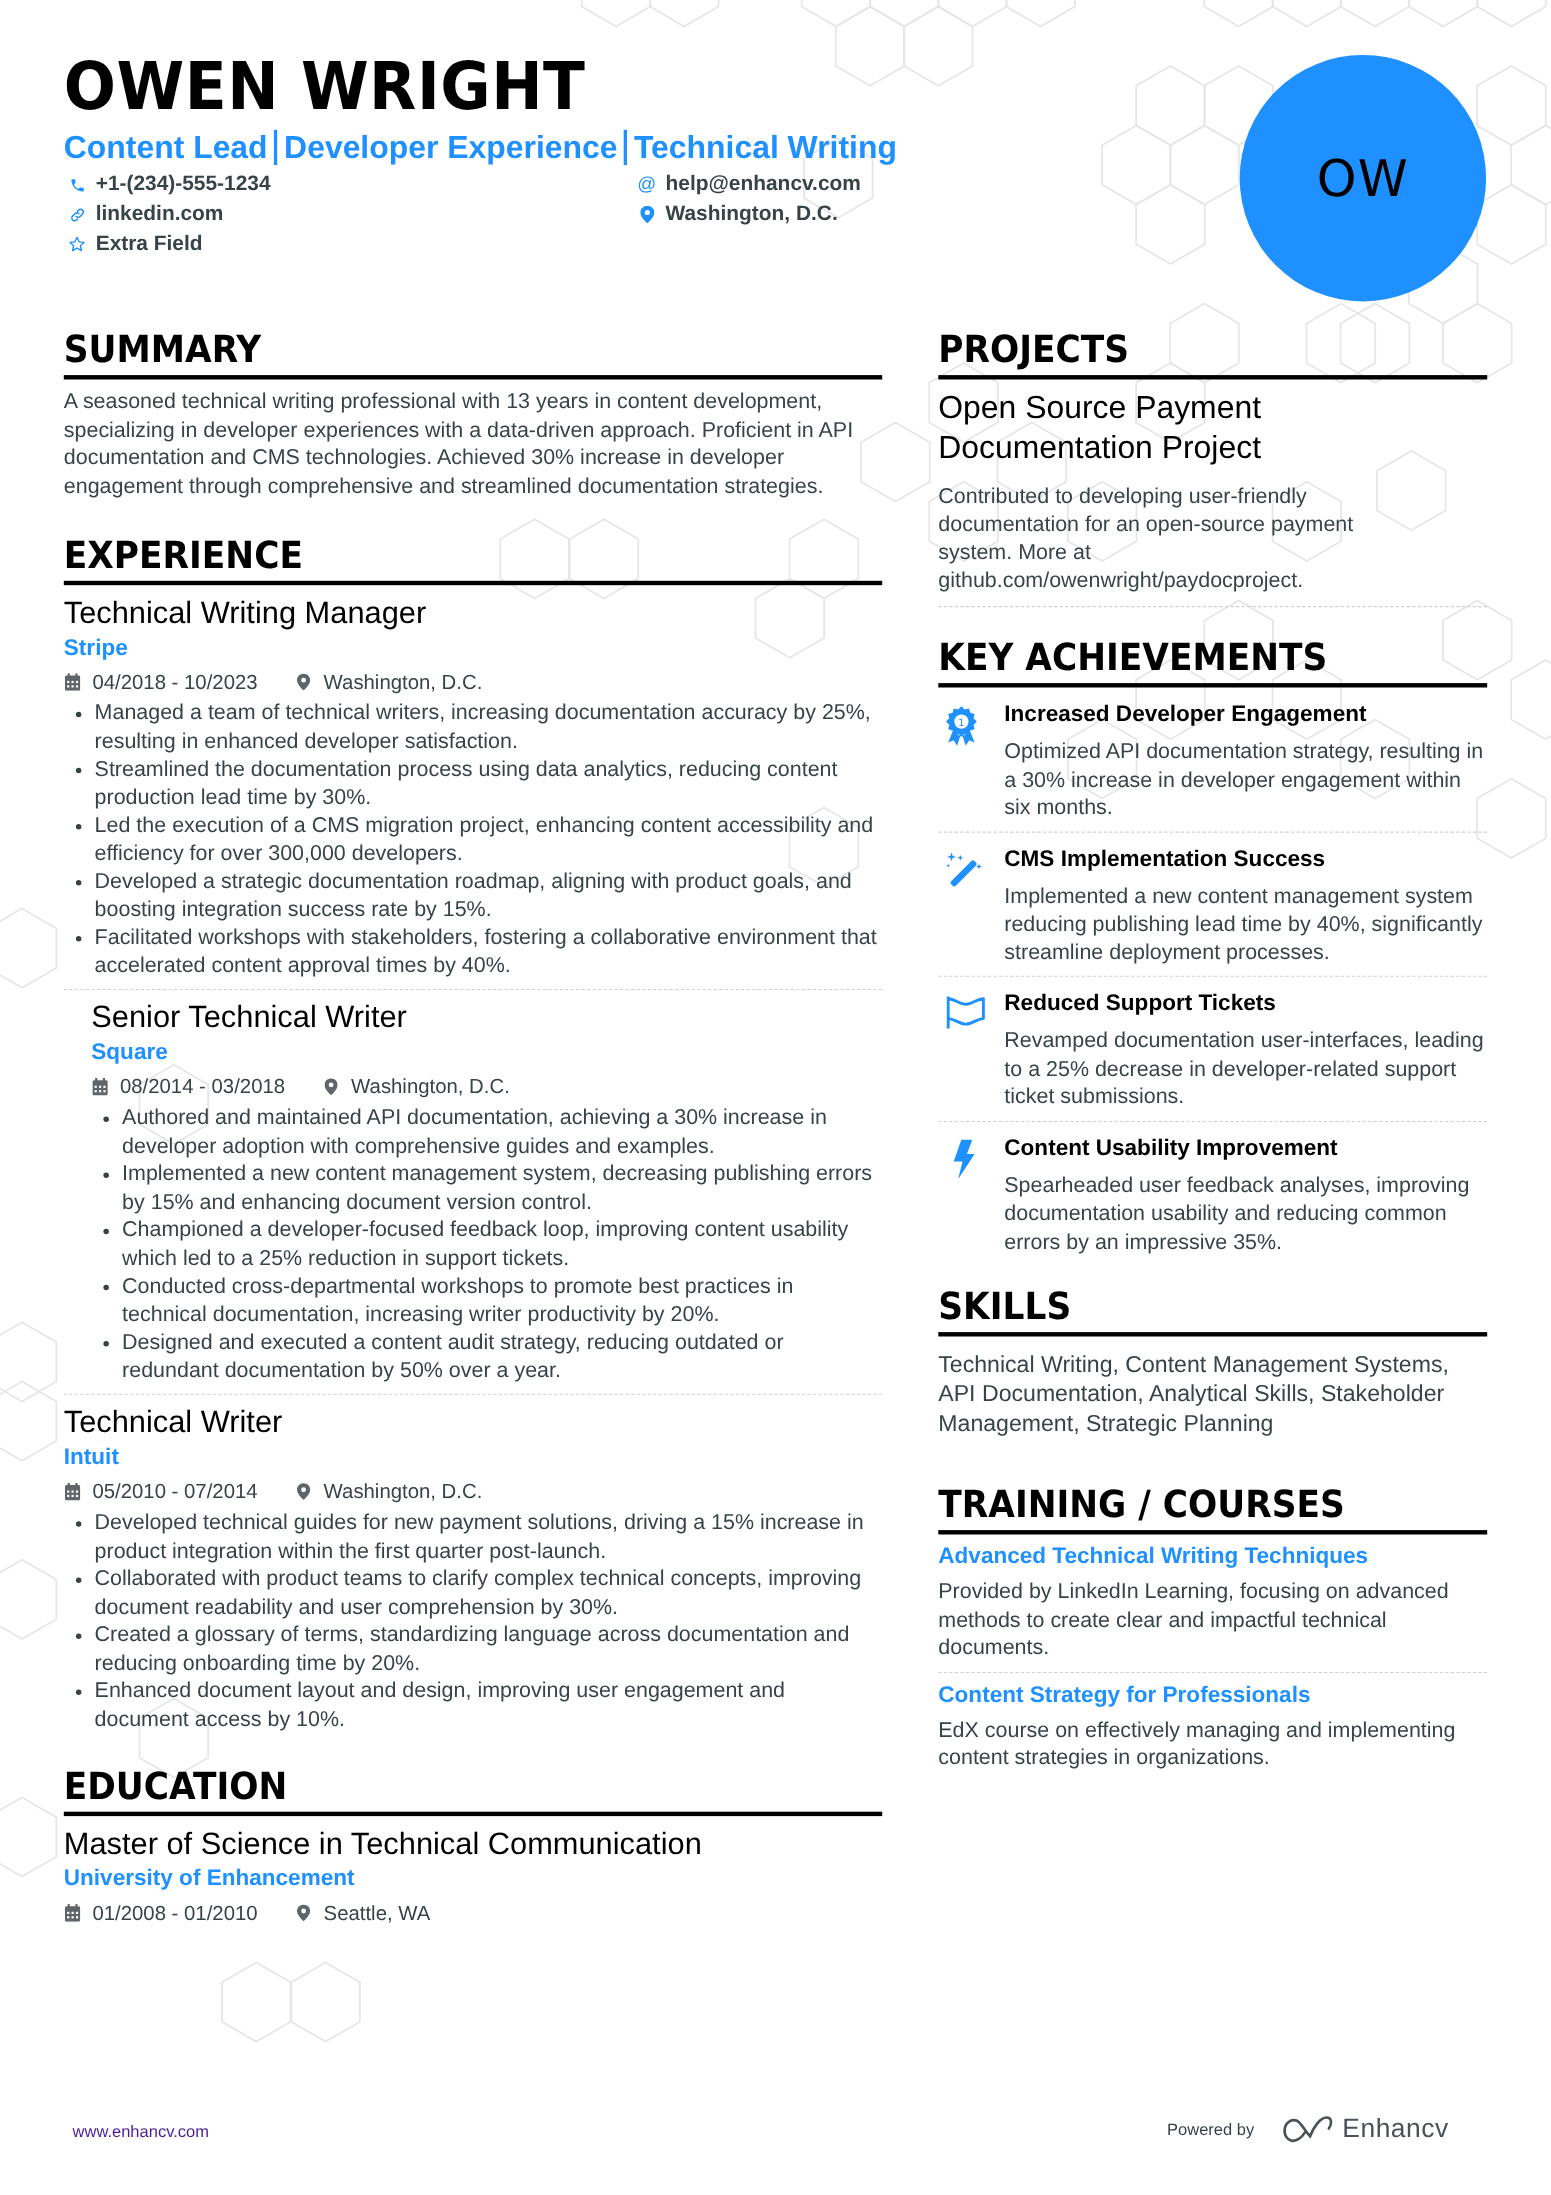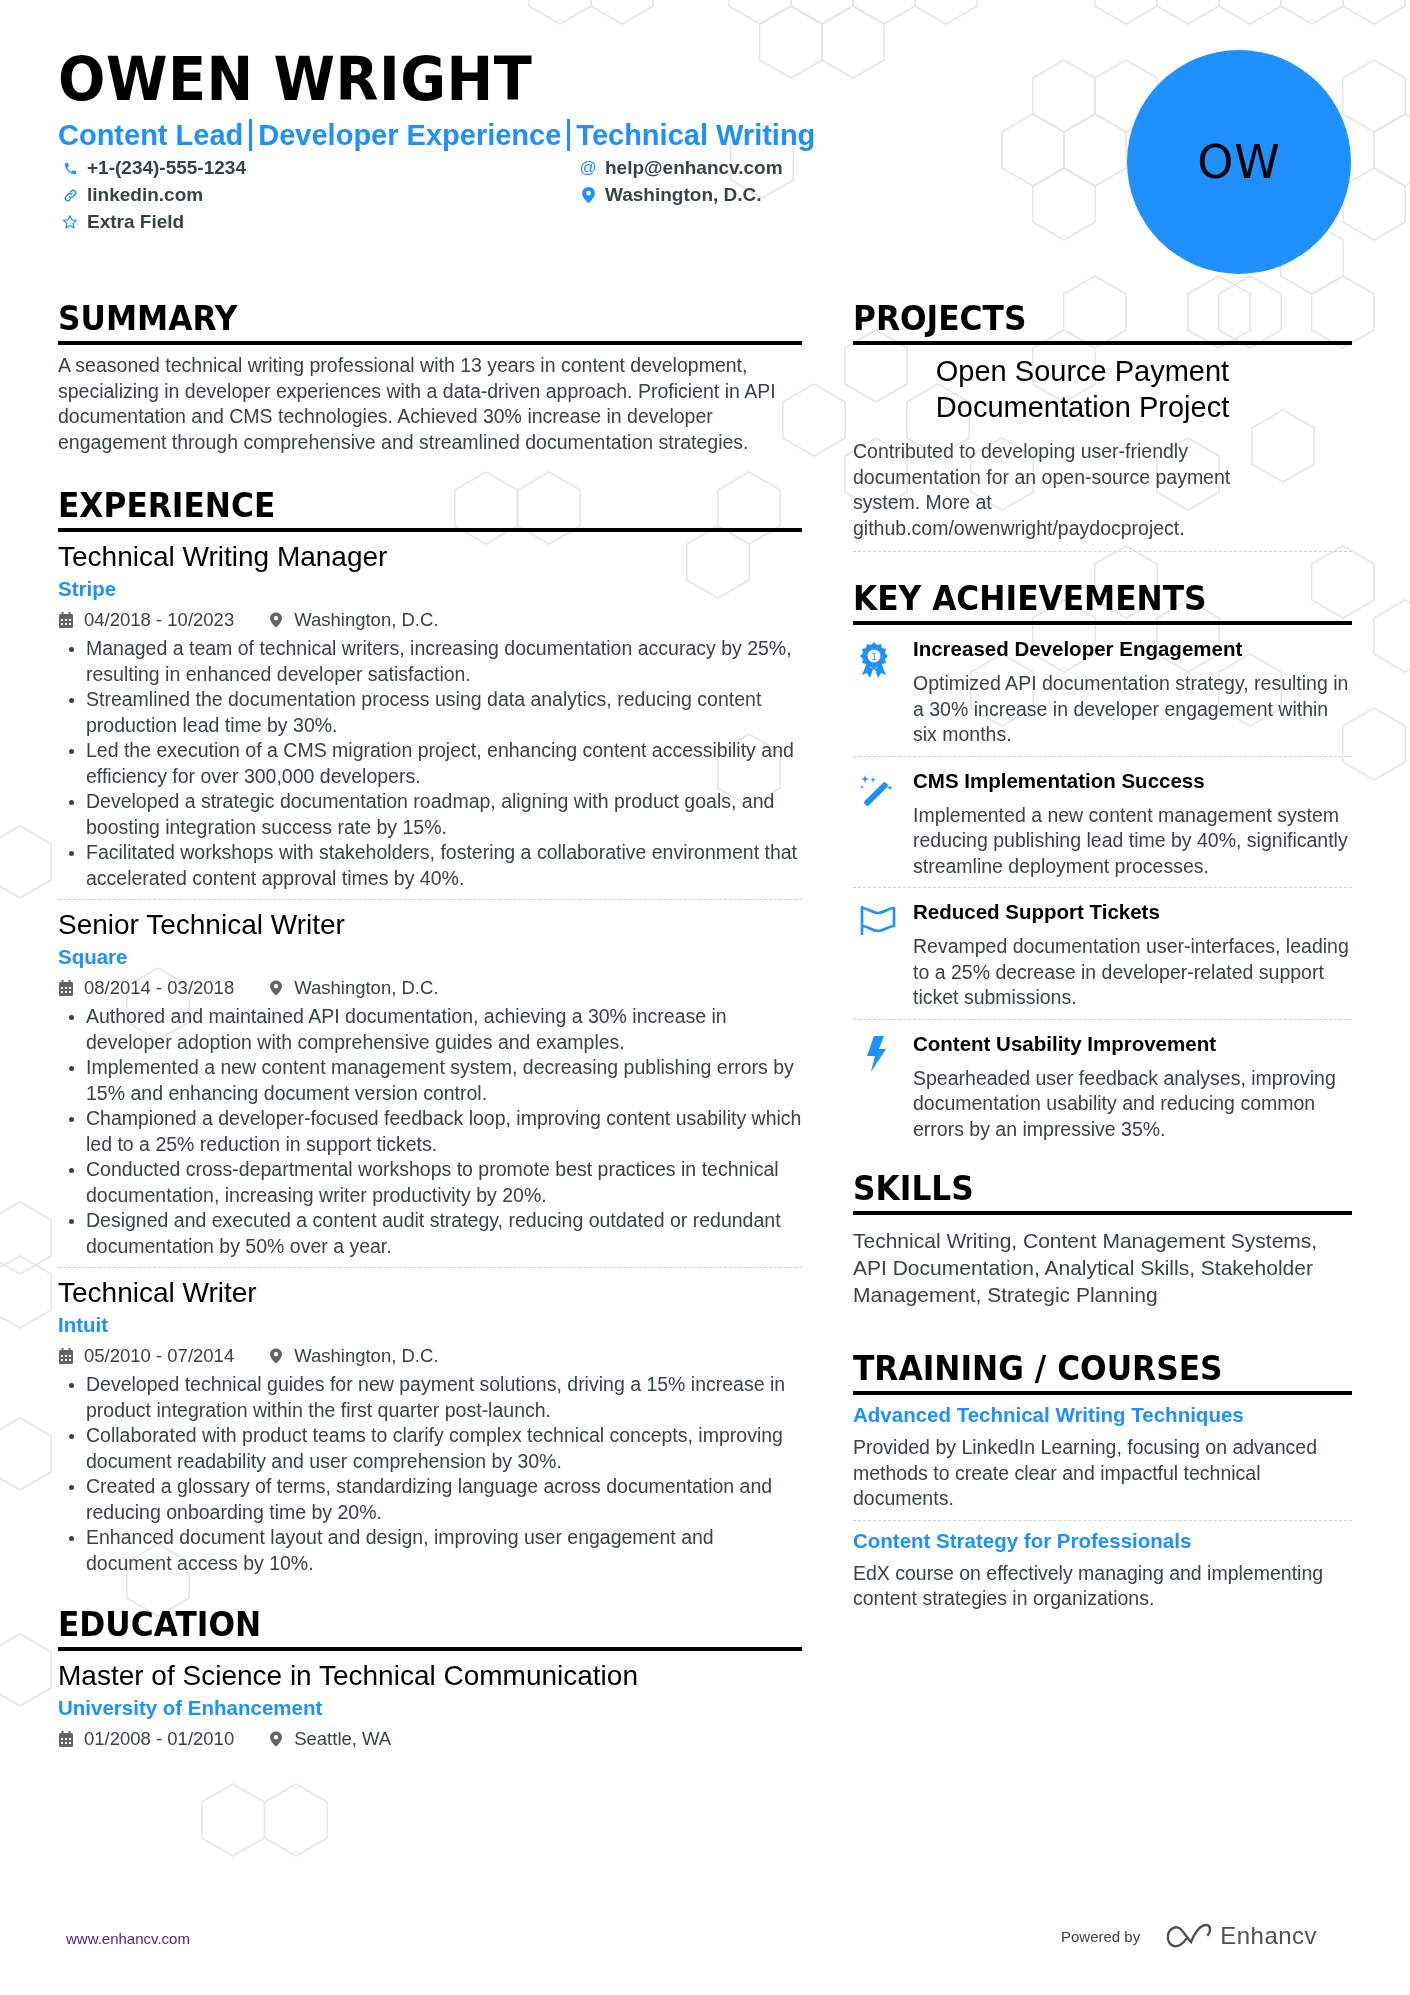--- a/index.html
+++ b/index.html
@@ -27,21 +27,21 @@
   .job-title { font-size: 28px; line-height: 34px; color: #000; }
   .company { font-size: 20.5px; font-weight: 700; color: #1e90ff; line-height: 26px; margin-top: 2px; }
   .meta { display: flex; align-items: center; font-size: 18.5px; color: #384347; line-height: 24px; margin-top: 6px; }
   .meta .mi { display: inline-flex; width: 16px; height: 18px; margin-right: 10px; color: #5f6568; align-items: center; justify-content: center; }
   .meta .loc { margin-left: 34px; display: flex; align-items: center; }
   .bullets { list-style: none; margin-top: 4px; }
   .bullets li { position: relative; padding-left: 28px; font-size: 19.5px; line-height: 25.5px; color: #384347; }
   .bullets li::before { content: ""; position: absolute; left: 11px; top: 11px; width: 5px; height: 5px; border-radius: 50%; background: #384347; }
   .dash { border-top: 1.5px dashed #cfd2d4; }
 
-  .proj-title { font-size: 29px; line-height: 36px; color: #000; text-align: center; }
+  .proj-title { font-size: 29px; line-height: 36px; color: #000; }
   .ach { display: flex; }
   .ach .aicon { width: 60px; flex: none; padding-top: 6px; padding-left: 6px; color: #1e90ff; }
   .ach .atitle { font-size: 20.5px; font-weight: 700; color: #000; line-height: 28px; }
   .ach .adesc { font-size: 19.5px; line-height: 25.5px; color: #384347; margin-top: 8px; }
   .course-title { font-size: 20.5px; font-weight: 700; color: #1e90ff; line-height: 28px; }
 
   .footer-left { position: absolute; left: 66px; top: 1930px; font-size: 15px; color: #4c1d95; }
   .footer-right { position: absolute; left: 1061px; top: 1922px; display: flex; align-items: center; font-size: 15px; color: #384347; }
   .footer-right .brand { font-size: 24px; color: #4a5256; margin-left: 6px; letter-spacing: 0.5px; }
 </style>
@@ -207,21 +207,21 @@
         <ul class="bullets">
           <li>Managed a team of technical writers, increasing documentation accuracy by 25%, resulting in enhanced developer satisfaction.</li>
           <li>Streamlined the documentation process using data analytics, reducing content production lead time by 30%.</li>
           <li>Led the execution of a CMS migration project, enhancing content accessibility and efficiency for over 300,000 developers.</li>
           <li>Developed a strategic documentation roadmap, aligning with product goals, and boosting integration success rate by 15%.</li>
           <li>Facilitated workshops with stakeholders, fostering a collaborative environment that accelerated content approval times by 40%.</li>
         </ul>
       </div>
       <div class="dash"></div>
 
-      <div style="margin-top:8px; padding-bottom:8px;">
+      <div style="margin-top:8px; padding-bottom:8px;margin-left:25px;">
         <div class="job-title">Senior Technical Writer</div>
         <div class="company">Square</div>
         <div class="meta">
           <span class="mi">
               <svg width="14" height="16" viewBox="0 0 14 16">
                 <rect x="0" y="2" width="14" height="14" rx="1.5" fill="#5f6568"></rect>
                 <rect x="2.5" y="0" width="2" height="4" fill="#5f6568"></rect>
                 <rect x="9.5" y="0" width="2" height="4" fill="#5f6568"></rect>
                 <g fill="#fff">
                   <rect x="2" y="7" width="2" height="2"></rect>

